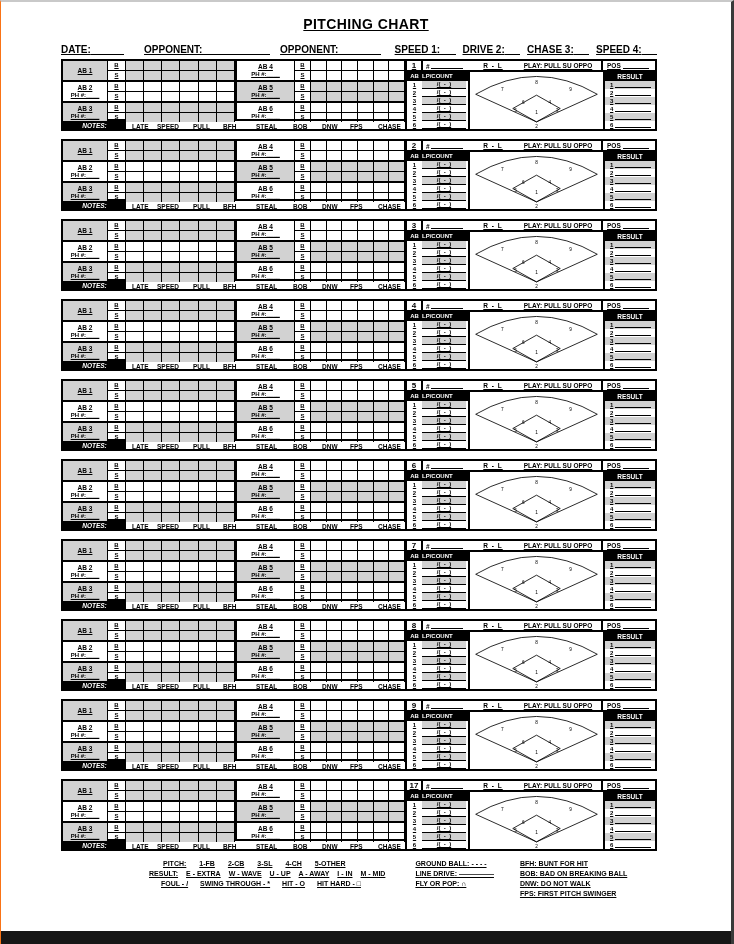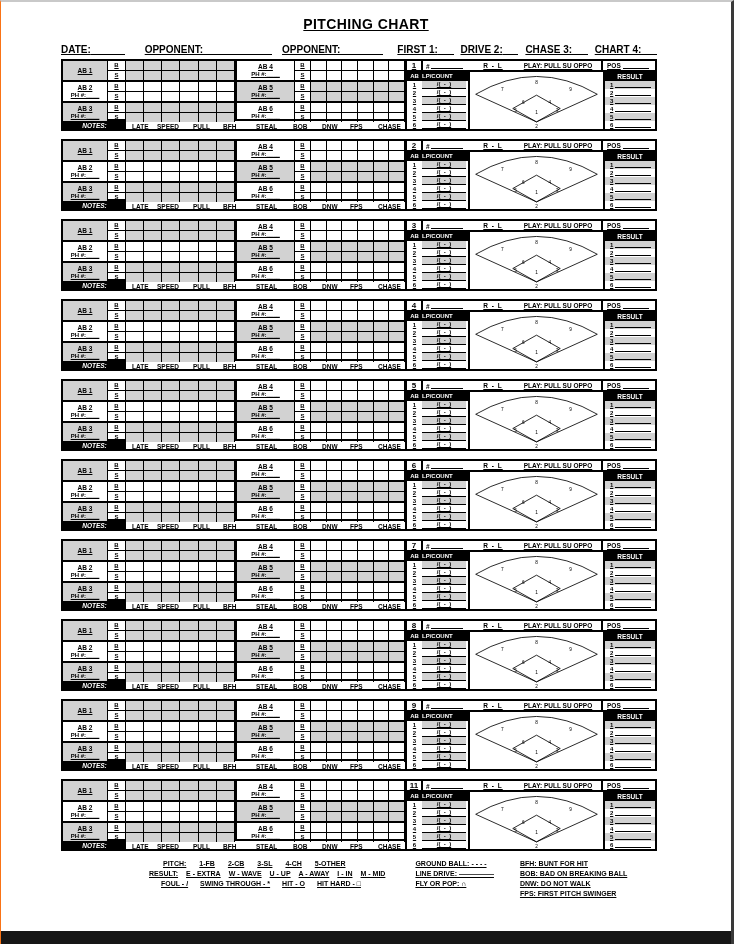--- a/index.html
+++ b/index.html
@@ -75,27 +75,27 @@
   <div class="title">PITCHING CHART</div>
   <div class="content">
 
     <div class="form-header">
       <span>DATE:</span>
         <span class="ul w52"></span>
       <span class="fh-gap1">OPPONENT:</span>
         <span class="ul w106"></span>
       <span class="fh-gap2">OPPONENT:</span>
         <span class="ul w66"></span>
-      <span class="fh-gap3">FIRST 1:</span>
+      <span class="fh-gap3">SPEED 1:</span>
         <span class="ul w24"></span>
       <span class="fh-gap4">DRIVE 2:</span>
         <span class="ul w24"></span>
       <span class="fh-gap4">CHASE 3:</span>
         <span class="ul w24"></span>
-      <span class="fh-gap4">CHART 4:</span>
+      <span class="fh-gap4">SPEED 4:</span>
         <span class="ul w24"></span>
     </div>
 
     <div id="blocks">
 <section class="block">
   <div class="left-part">
     <div class="grids">
       <div class="abtab t1">
         <div class="lbl g pb">
                   <span class="abn">AB 1</span>
@@ -2189,21 +2189,21 @@
         <span class="tg4">STEAL</span>
         <span class="tg5">BOB</span>
         <span class="tg6">DNW</span>
         <span class="tg7">FPS</span>
         <span class="tg8">CHASE</span>
       </span>
     </div>
   </div>
   <div class="rpanel">
     <div class="rp-head">
-      <span class="num js-block-num">11</span>
+      <span class="num js-block-num">17</span>
       <span class="hash"><span>#</span><span class="ul"></span></span>
       <span class="rl">R - L</span>
       <span class="play">PLAY: PULL SU OPPO</span>
       <span class="pos">
                 <span>POS</span>
                 <span class="ul"></span>
               </span>
     </div>
     <div class="rp-body">
       <div class="lptab">

